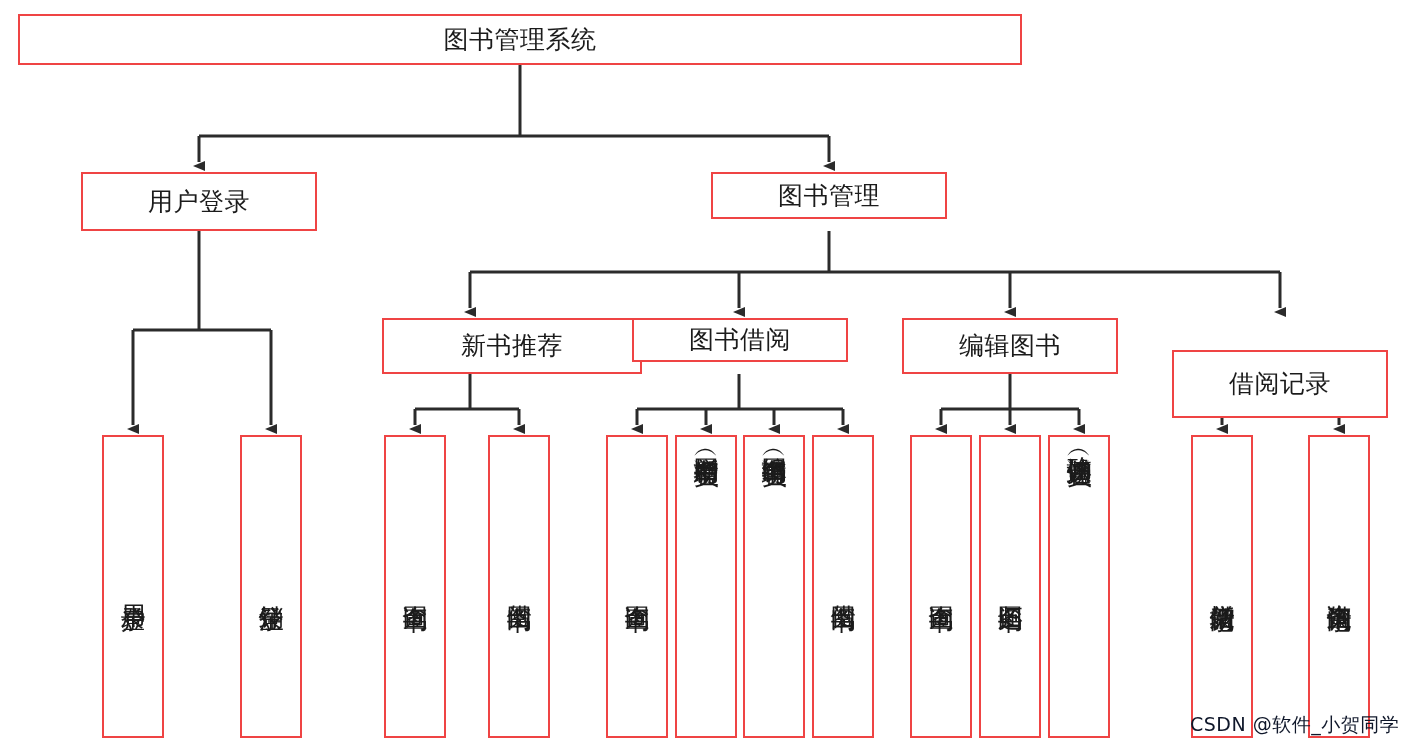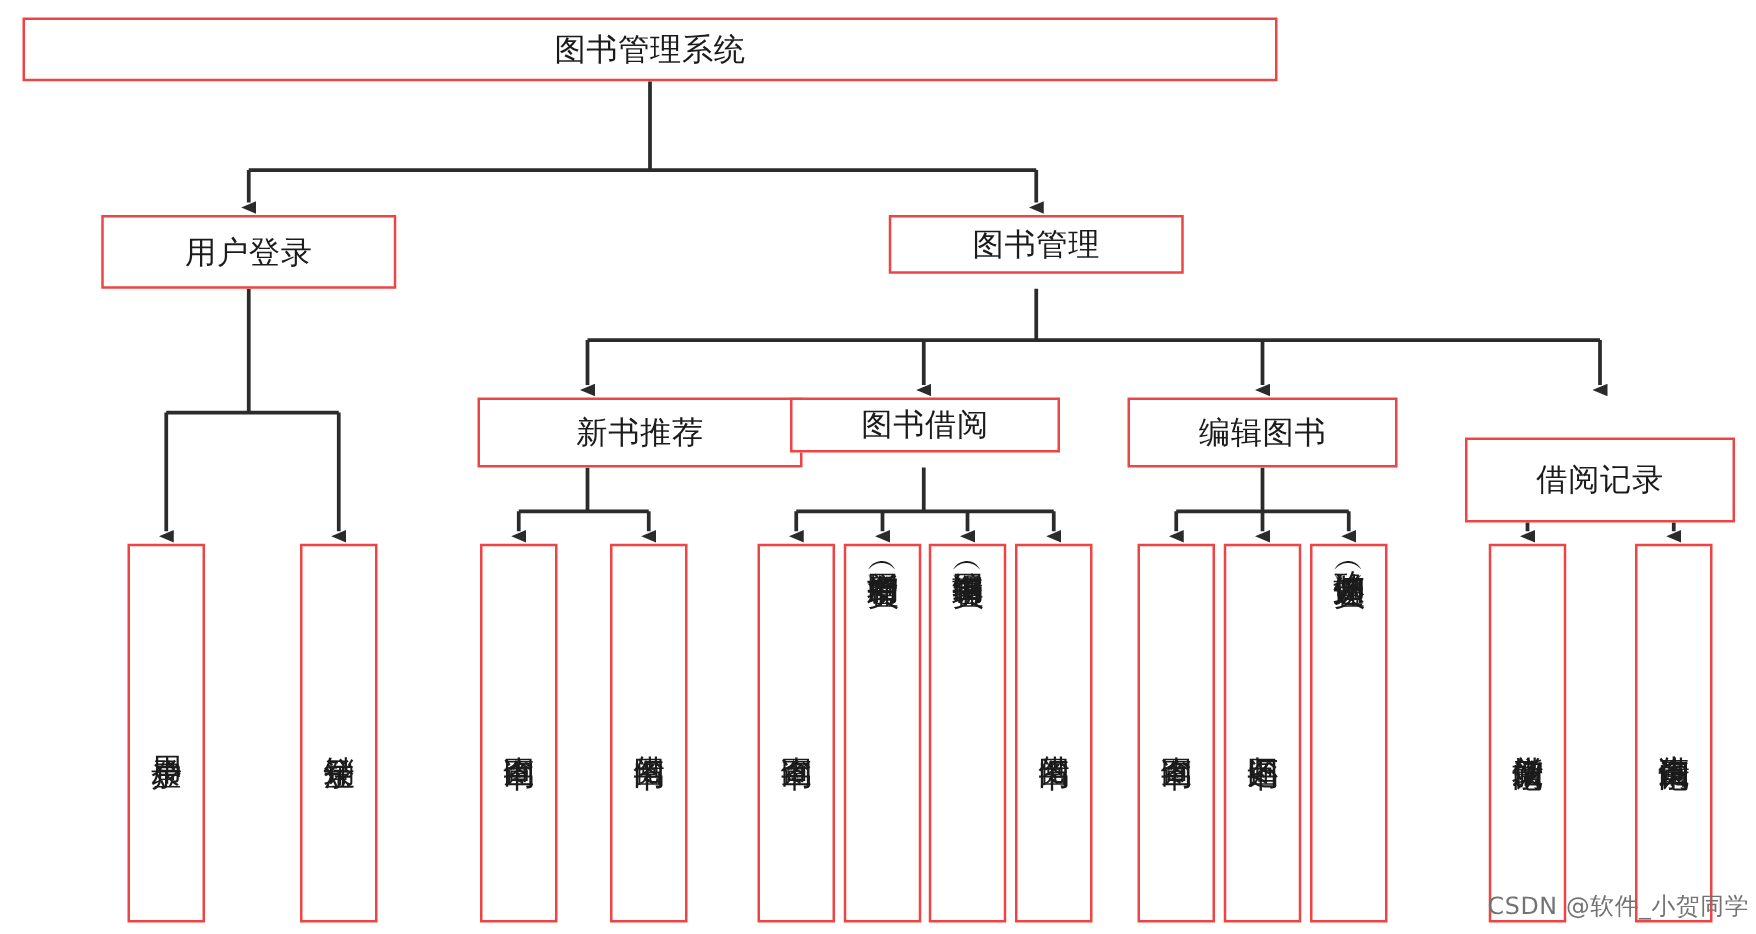--- a/index.html
+++ b/index.html
@@ -63,21 +63,21 @@
     white-space: nowrap;
   }
   
   .node.vert.center-text { align-items: center; }
   .node.vert.top-text { align-items: flex-start; }
 
   
   #watermark {
     position: absolute;
     z-index: 3;
-    color: #737373;
+    color: #0f172a;
     font-size: 19px;
     letter-spacing: 0.5px;
     white-space: nowrap;
     pointer-events: none;
     font-family: "DejaVu Sans", "Liberation Sans", sans-serif;
   }
 </style>
 </head>
 <body>
 

